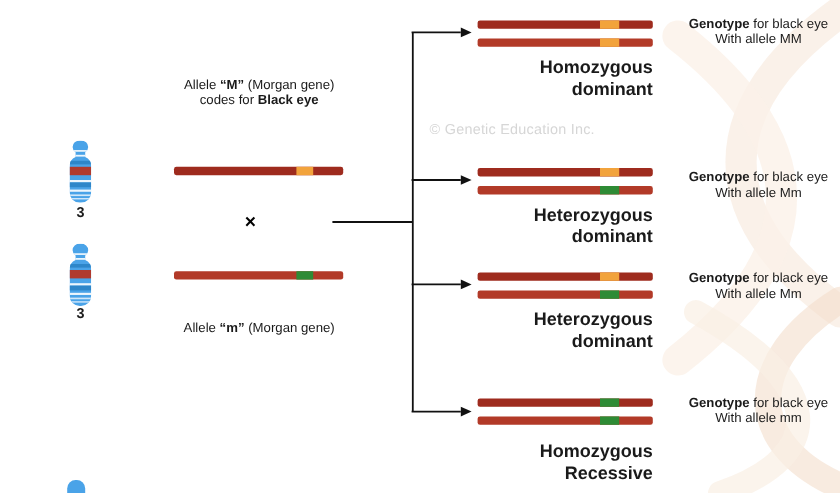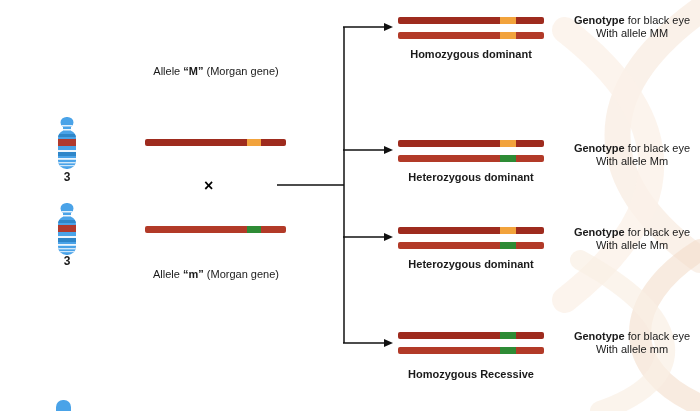--- a/index.html
+++ b/index.html
@@ -57,21 +57,21 @@
 
   
   #connector{position:absolute;top:0;left:0;z-index:1;pointer-events:none;}
 
   
   .group{position:absolute;left:398px;width:146px;}
   .group .bar{left:0;width:146px;}
   .group .bar.b1{top:0;}
   .group .bar.b2{top:15px;}
   .group .bar .seg{left:70%;width:10.5%;}
-  .group .glabel{position:absolute;top:31px;width:146px;text-align:center;font-weight:700;font-size:11px;}
+  .group .glabel{position:absolute;top:31px;width:146px;text-align:right;font-weight:700;font-size:15px;}
   #group-1{top:17px;}
   #group-2{top:140px;}
   #group-3{top:227px;}
   #group-4{top:332px;}
   #group-4 .glabel{top:36px;}
 
   .geno{position:absolute;left:558px;width:148px;text-align:center;}
   #geno-1{top:14px;}
   #geno-2{top:142px;}
   #geno-3{top:226px;}
@@ -156,20 +156,23 @@
     </g>
   </svg>
   <div class="abs fg chrom-label" id="chrom-2-label">3</div>
 
   <div class="abs fg" id="chrom-fragment"></div>
 
   <div class="abs fg center" id="allele-M-caption">
     <div>
       <span>Allele </span><b>“M”</b><span> (Morgan gene)</span>
     </div>
+    <div>
+      <span>codes for </span><b>Black eye</b>
+    </div>
   </div>
 
   <div class="abs fg bar dark" id="parent-bar-M">
     <span class="seg orange"></span>
   </div>
 
   <div class="abs fg" id="cross-symbol">×</div>
 
   <div class="abs fg bar bright" id="parent-bar-m">
     <span class="seg green"></span>
@@ -230,14 +233,15 @@
     <div class="bar bright b2">
         <span class="seg green"></span>
       </div>
     <div class="glabel">Homozygous Recessive</div>
   </div>
   <div class="geno fg" id="geno-4">
     <div><b>Genotype</b><span> for black eye</span></div>
     <div>With allele mm</div>
   </div>
 
+  <div class="abs fg" id="watermark">© Genetic Education Inc.</div>
 
 </div>
 
 </body></html>

